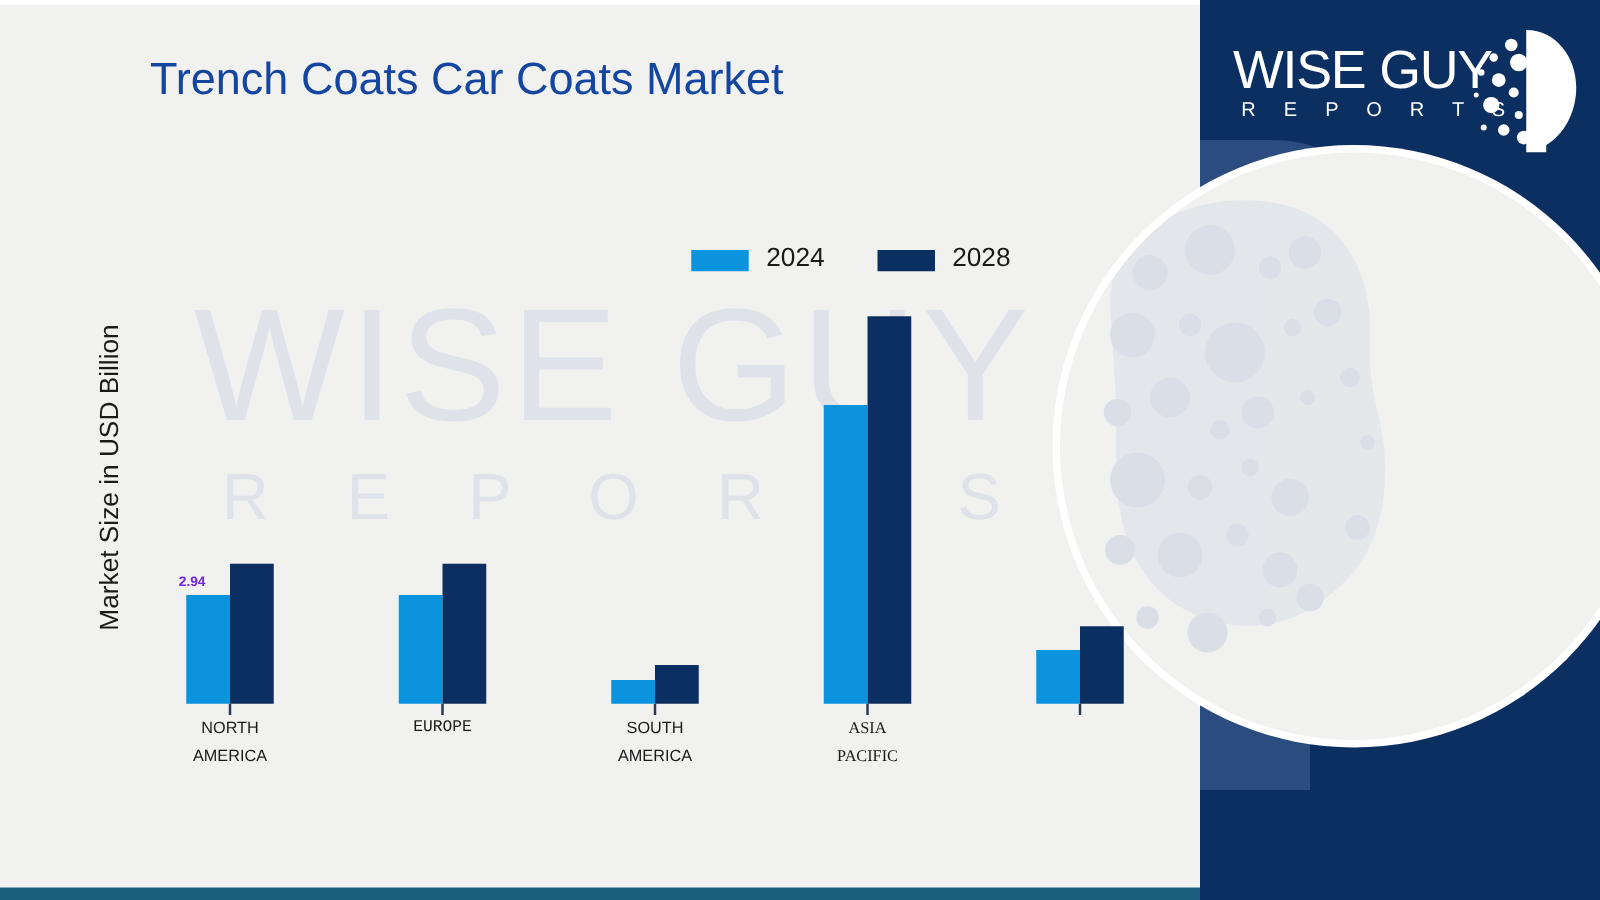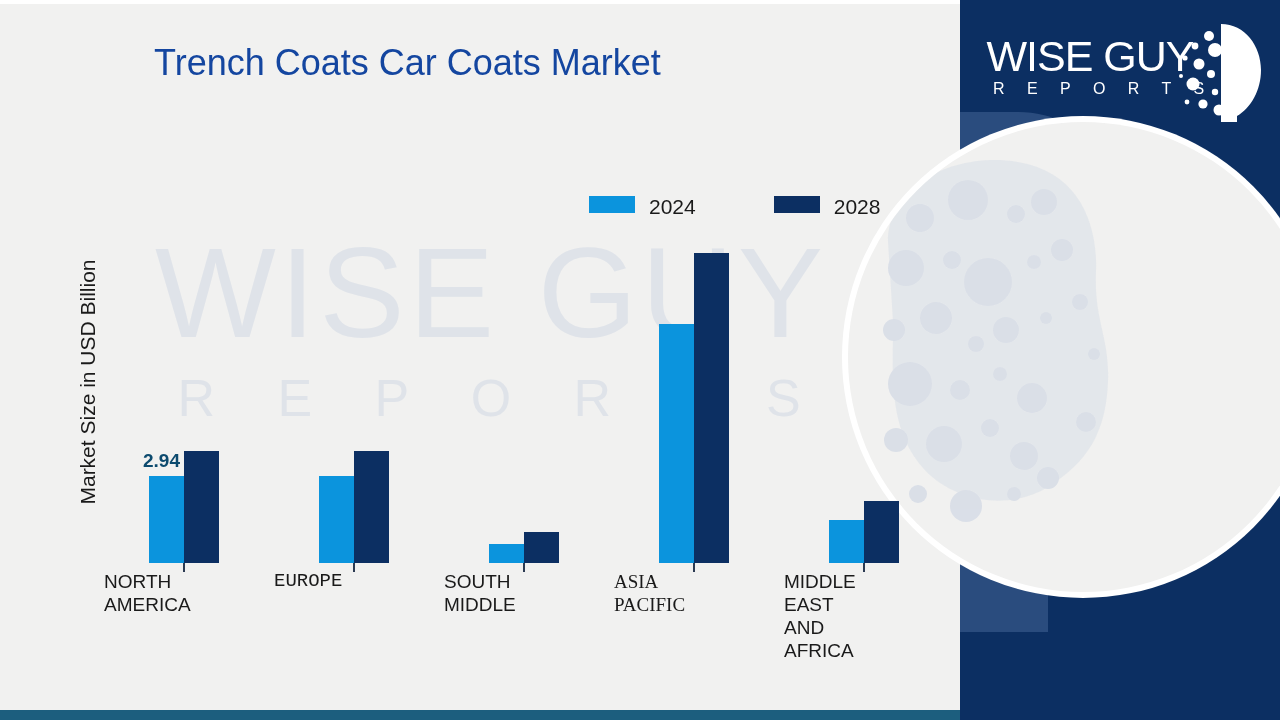--- a/index.html
+++ b/index.html
@@ -113,21 +113,20 @@
     width: 92px; height: 104px;
   }
   
   .chart-title {
     position: absolute;
     left: 120px; top: 42px;
     font-size: 36px;
     color: #1446a0;
     font-weight: 400;
     white-space: nowrap;
-    margin-left: 34px;
   }
   
   .y-axis-label {
     position: absolute;
     left: -92px;
     top: 370px;
     width: 360px;
     transform: rotate(-90deg);
     transform-origin: center center;
     text-align: center;
@@ -138,23 +137,22 @@
   
   .legend {
     position: absolute;
     left: 553px; top: 196px;
     display: flex;
     align-items: center;
     gap: 42px;
   }
   .legend-item {
     display: flex;
-    align-items: flex-start;
+    align-items: flex-end;
     gap: 14px;
-    margin-left: 36px;
   }
   .legend-swatch {
     width: 46px;
     height: 17px;
     display: block;
   }
   .legend-text {
     font-size: 21px;
     color: #1a1a1a;
     line-height: 21px;
@@ -179,39 +177,39 @@
     display: flex;
     align-items: flex-end;
     height: 413px;
   }
   .bar {
     width: 35px;
     display: block;
   }
   .bar-value {
     position: absolute;
-    font-size: 19px;
+    font-size: 11px;
     font-weight: bold;
-    color: #0c4a6e;
+    color: #6d28d9;
     white-space: nowrap;
   }
   .tick {
     position: absolute;
     width: 2px;
     height: 9px;
     background: #2b3a52;
     bottom: -9px;
   }
   .cat-label {
     position: absolute;
     top: 420px;
-    font-size: 19px;
+    font-size: 13px;
     color: #1a1a1a;
     line-height: 23px;
-    text-align: left;
+    text-align: center;
     white-space: pre-line;
   }
   
   .bottom-strip {
     position: absolute;
     left: 0; top: 710px;
     width: 960px; height: 10px;
     background: #1c5e7e;
   }
 </style>
@@ -332,41 +330,37 @@
         <div class="tick" style="left: 34px;"></div>
         <div class="cat-label" style="left: -45px; width: 160px;">EUROPE</div>
         <div class="bars">
           <div class="bar" style="background: rgb(11, 148, 221); height: 87px;"></div>
           <div class="bar" style="background: rgb(12, 47, 98); height: 112px;"></div>
         </div>
       </div>
       <div class="group" style="left: 393px; width: 70px;">
         <div class="tick" style="left: 34px;"></div>
         <div class="cat-label" style="left: -45px; width: 160px;">SOUTH
-MIDDLE</div>
+AMERICA</div>
         <div class="bars">
           <div class="bar" style="background: rgb(11, 148, 221); height: 19px;"></div>
           <div class="bar" style="background: rgb(12, 47, 98); height: 31px;"></div>
         </div>
       </div>
       <div class="group" style="left: 563px; width: 70px; font-family: Liberation Serif, serif;">
         <div class="tick" style="left: 34px;"></div>
         <div class="cat-label" style="left: -45px; width: 160px;">ASIA
 PACIFIC</div>
         <div class="bars">
           <div class="bar" style="background: rgb(11, 148, 221); height: 239px;"></div>
           <div class="bar" style="background: rgb(12, 47, 98); height: 310px;"></div>
         </div>
       </div>
       <div class="group" style="left: 733px; width: 70px;">
         <div class="tick" style="left: 34px;"></div>
-        <div class="cat-label" style="left: -45px; width: 160px;">MIDDLE
-EAST
-AND
-AFRICA</div>
         <div class="bars">
           <div class="bar" style="background: rgb(11, 148, 221); height: 43px;"></div>
           <div class="bar" style="background: rgb(12, 47, 98); height: 62px;"></div>
         </div>
       </div>
     </div>
 
   <div class="bottom-strip"></div>
 </div>
 

